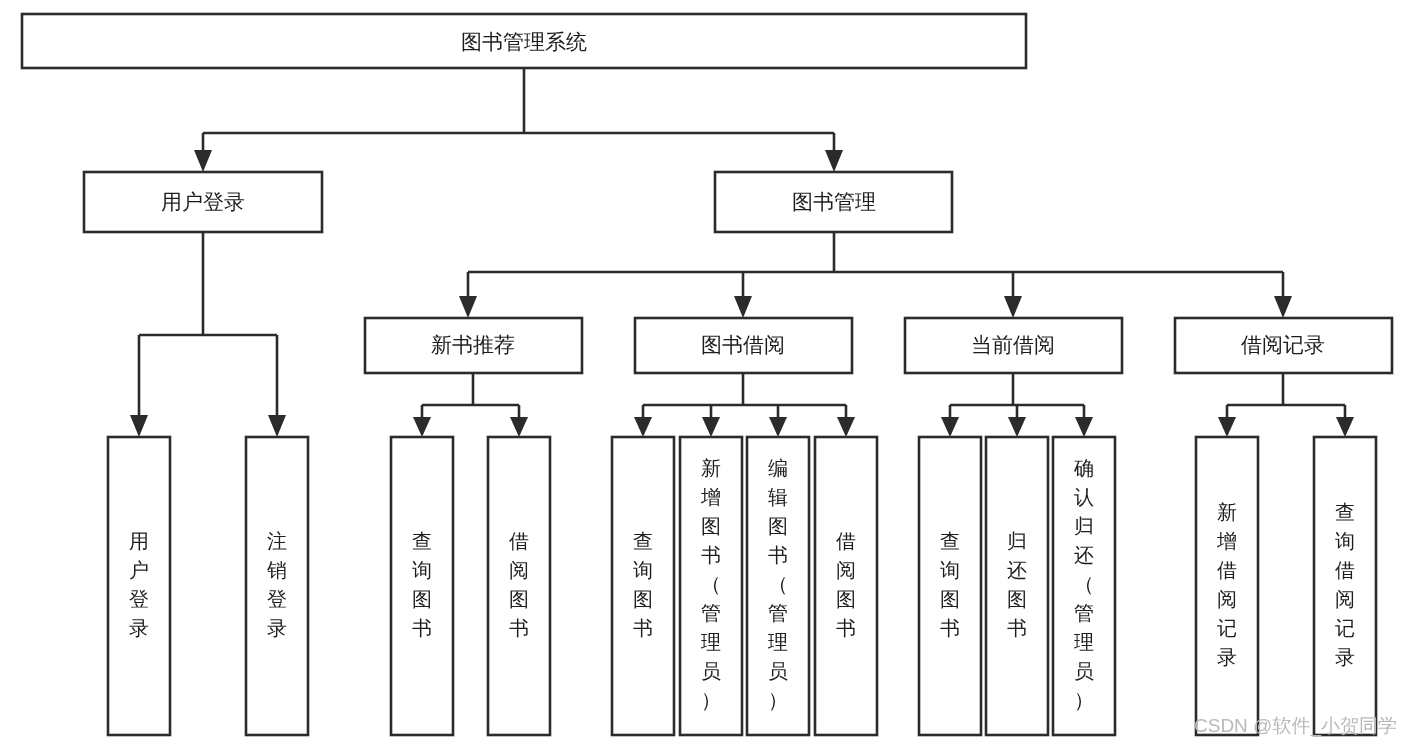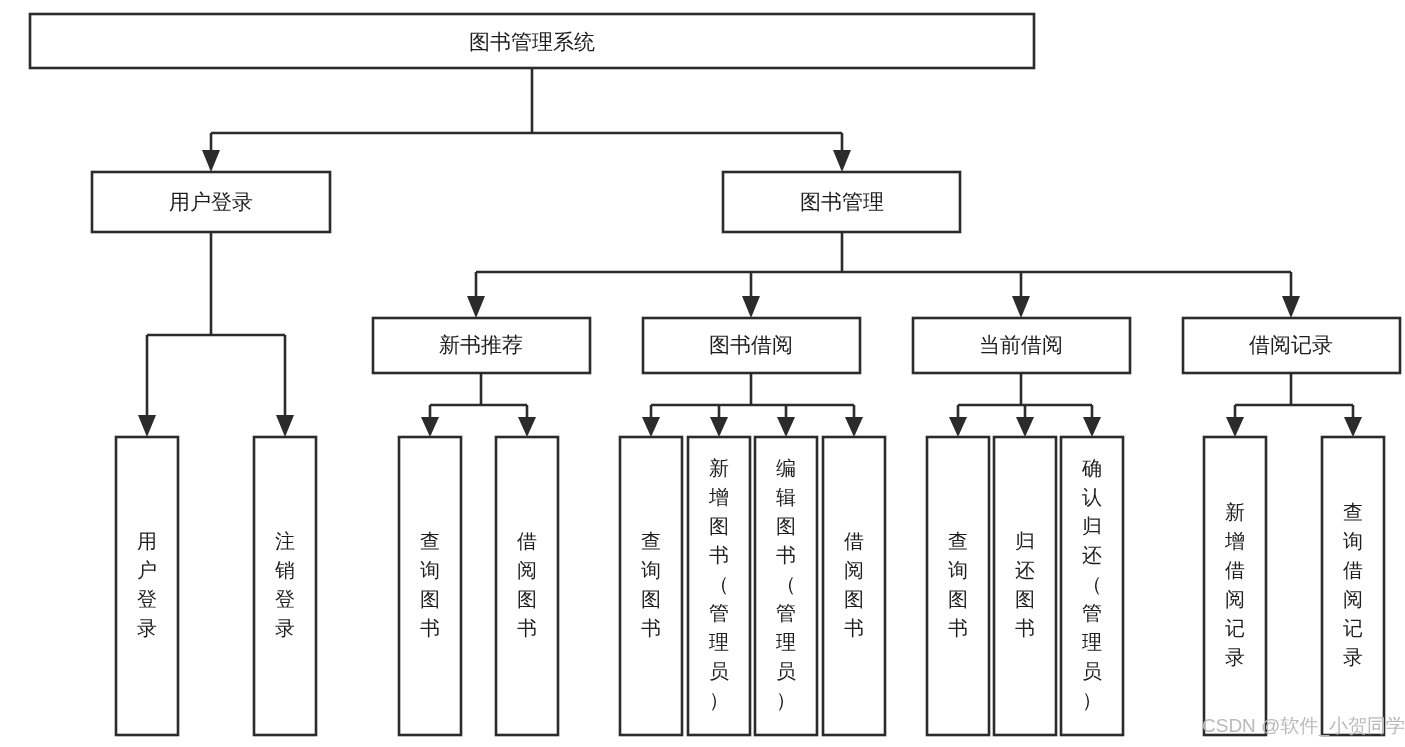--- a/index.html
+++ b/index.html
@@ -9,21 +9,21 @@
   }
   body {
     width: 1405px;
     height: 747px;
     font-family: "Liberation Sans", "DejaVu Sans", sans-serif;
     overflow: hidden;
     position: relative;
   }
   #diagram-root {
     position: absolute;
-    left: 12px;
+    left: 4px;
     top: 0;
     width: 1140px;
     height: 747px;
   }
   svg#flow {
     display: block;
     width: 1405px;
     height: 747px;
   }
   .node-box {

